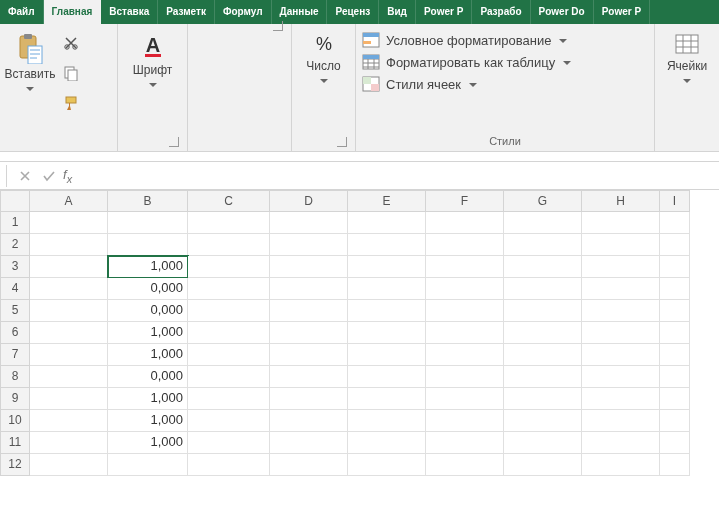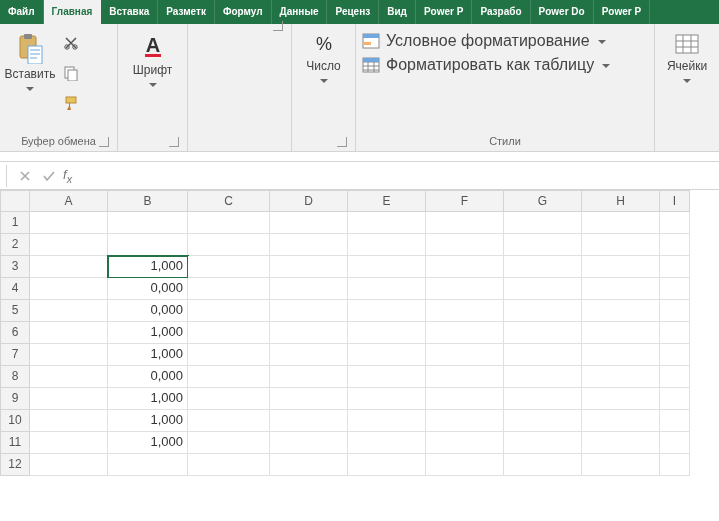--- a/index.html
+++ b/index.html
@@ -15,21 +15,21 @@
 .group { border-right: 1px solid #d4d4d4; display: flex; flex-direction: column; padding: 4px 6px 0 6px; }
 .group-body { flex: 1; display: flex; align-items: flex-start; gap: 6px; }
 .group-label { text-align: center; font-size: 11px; color: #666; padding: 3px 0 4px 0; position: relative; }
 .group-label .launcher { position: absolute; right: 2px; bottom: 4px; width: 10px; height: 10px; border: 1px solid #999; border-top: none; border-left: none; }
 .big-btn { display: flex; flex-direction: column; align-items: center; justify-content: flex-start; width: 48px; padding-top: 4px; gap: 4px; cursor: pointer; }
 .big-btn .lbl { font-size: 12px; text-align: center; line-height: 1.1; }
 .drop-caret { width: 0; height: 0; border-left: 4px solid transparent; border-right: 4px solid transparent; border-top: 4px solid #666; margin-top: 2px; }
 .small-col { display: flex; flex-direction: column; gap: 8px; padding-top: 4px; }
 .small-btn { width: 22px; height: 22px; display: flex; align-items: center; justify-content: center; cursor: pointer; }
 .styles-list { display: flex; flex-direction: column; gap: 6px; padding-top: 4px; min-width: 220px; }
-.style-item { display: flex; align-items: center; gap: 6px; font-size: 16px; cursor: pointer; }
+.style-item { display: flex; align-items: center; gap: 6px; font-size: 13px; cursor: pointer; }
 .style-item .mini-caret { margin-left: 2px; }
 
 
 .fx-row { display: flex; align-items: center; height: 28px; border-bottom: 1px solid #d4d4d4; }
 .namebox { width: 106px; height: 22px; margin: 0 6px 0 4px; border: 1px solid #c5c5c5; background: #fff; display: flex; align-items: center; padding: 0 6px; font-size: 13px; justify-content: space-between; }
 .namebox .caret { width: 0; height: 0; border-left: 4px solid transparent; border-right: 4px solid transparent; border-top: 4px solid #666; }
 .fx-sep { width: 1px; height: 22px; background: #d4d4d4; margin: 0 6px; }
 .fx-btn { width: 24px; height: 22px; display: flex; align-items: center; justify-content: center; color: #999; cursor: pointer; }
 .fx-label { font-style: italic; color: #777; margin: 0 6px 0 2px; }
 .fx-input { flex: 1; height: 22px; border: none; outline: none; font-size: 13px; padding: 0 4px; color: #333; }
@@ -94,24 +94,20 @@
             </svg>
         </div>
         <div class="small-btn">
           <svg class="ic" width="16" height="16">
               <rect x="3" y="2" width="10" height="6" fill="#e8c35a" stroke="#b78b3a"></rect>
               <path d="M6 8v3l-2 4h4l-1-4V8" fill="#c47a2e"></path>
             </svg>
         </div>
       </div>
     </div>
-    <div class="group-label">
-      <span>Буфер обмена</span>
-      <span class="launcher"></span>
-    </div>
   </div>
 
   <div class="group" style="width:70px">
     <div class="group-body" style="justify-content:center">
       <div class="big-btn">
         <svg class="ic" width="24" height="28">
             <text x="12" y="20" text-anchor="middle" font-size="20" font-weight="bold" fill="#333">A</text>
             <rect x="4" y="22" width="16" height="3" fill="#d23"></rect>
           </svg>
         <span class="lbl">Шрифт</span>
@@ -156,20 +152,29 @@
           <span>Условное форматирование</span>
           <span class="drop-caret mini-caret"></span>
         </div>
         <div class="style-item">
           <svg class="ic" width="18" height="16">
               <rect x="1" y="1" width="16" height="14" fill="#fff" stroke="#888"></rect>
               <path d="M1 5h16M1 9h16M1 13h16M6 1v14M12 1v14" stroke="#888"></path>
               <rect x="1" y="1" width="16" height="4" fill="#6fa8dc"></rect>
             </svg>
           <span>Форматировать как таблицу</span>
+          <span class="drop-caret mini-caret"></span>
+        </div>
+        <div class="style-item">
+          <svg class="ic" width="18" height="16">
+              <rect x="1" y="1" width="16" height="14" fill="#fff" stroke="#888"></rect>
+              <rect x="1" y="1" width="8" height="7" fill="#d9ead3"></rect>
+              <rect x="9" y="8" width="8" height="7" fill="#f4cccc"></rect>
+            </svg>
+          <span>Стили ячеек</span>
           <span class="drop-caret mini-caret"></span>
         </div>
       </div>
     </div>
     <div class="group-label">Стили</div>
   </div>
 
   <div class="group" style="width:64px;border-right:none">
     <div class="group-body" style="justify-content:center">
       <div class="big-btn">

